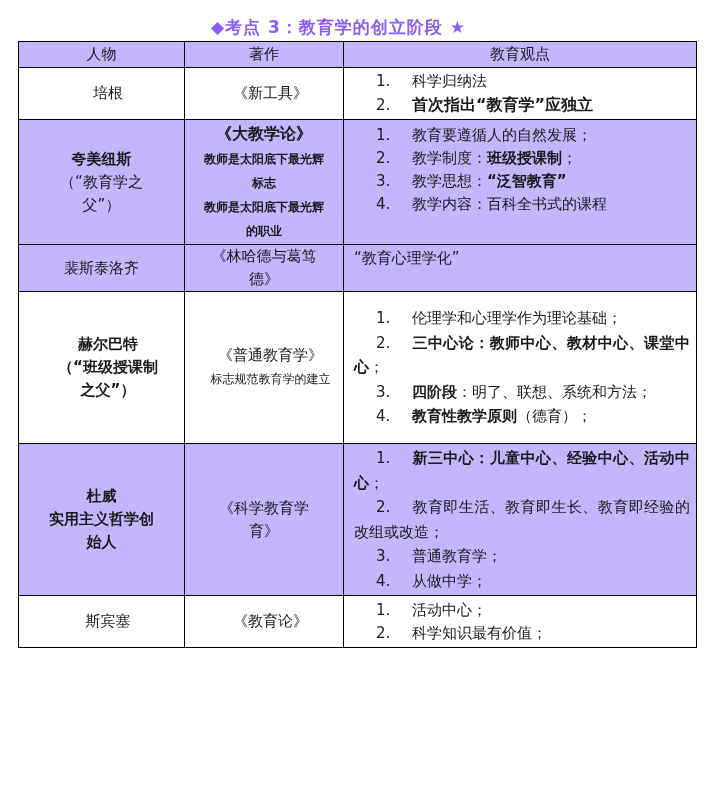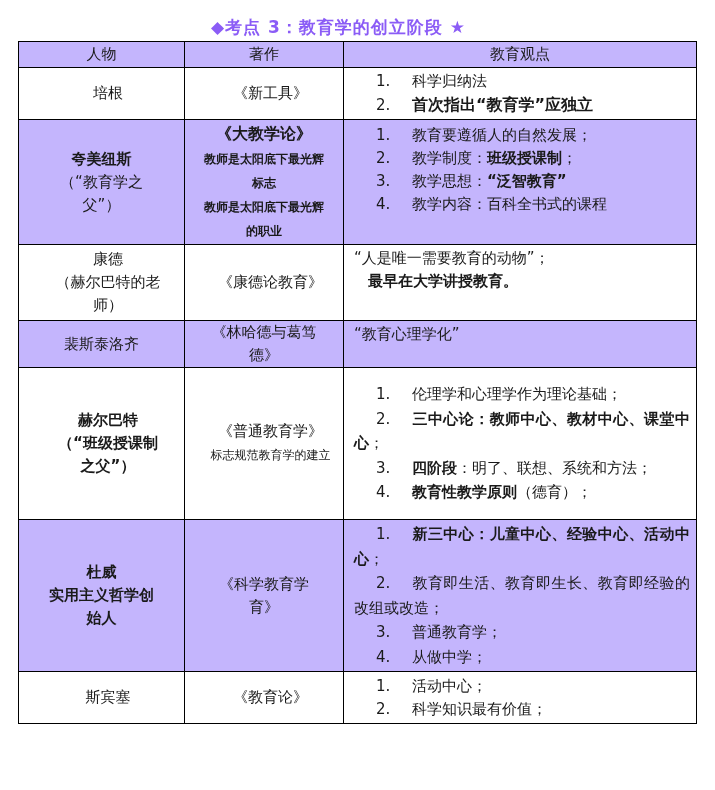--- a/index.html
+++ b/index.html
@@ -83,34 +83,20 @@
       <span class="pt small-b">的职业</span>
     </td>
     <td class="pts" style="vertical-align:top;padding-top:4px !important">
       <span class="pt"><span class="num">1.</span><span>教育要遵循人的自然发展；</span></span>
       <span class="pt"><span class="num">2.</span><span>教学制度：</span><span class="b">班级授课制</span><span>；</span></span>
       <span class="pt"><span class="num">3.</span><span>教学思想：</span><span class="b">“泛智教育”</span></span>
       <span class="pt"><span class="num">4.</span><span>教学内容：百科全书式的课程</span></span>
     </td>
   </tr>
 
-  <tr class="white" style="height:76px">
-    <td class="center">
-      <span class="pt">康德</span>
-      <span class="pt">（赫尔巴特的老</span>
-      <span class="pt">师）</span>
-    </td>
-    <td class="center">
-      <span>《康德论教育》</span>
-    </td>
-    <td class="pts" style="vertical-align:top;padding-top:2px !important">
-      <span class="pt">“人是唯一需要教育的动物”；</span>
-      <span class="pt b" style="padding-left:14px">最早在大学讲授教育。</span>
-    </td>
-  </tr>
 
 
 
   <tr class="gray" style="height:40px">
     <td class="center">
       <span>裴斯泰洛齐</span>
     </td>
     <td class="center">
       <span class="pt">《林哈德与葛笃</span>
       <span class="pt">德》</span>

